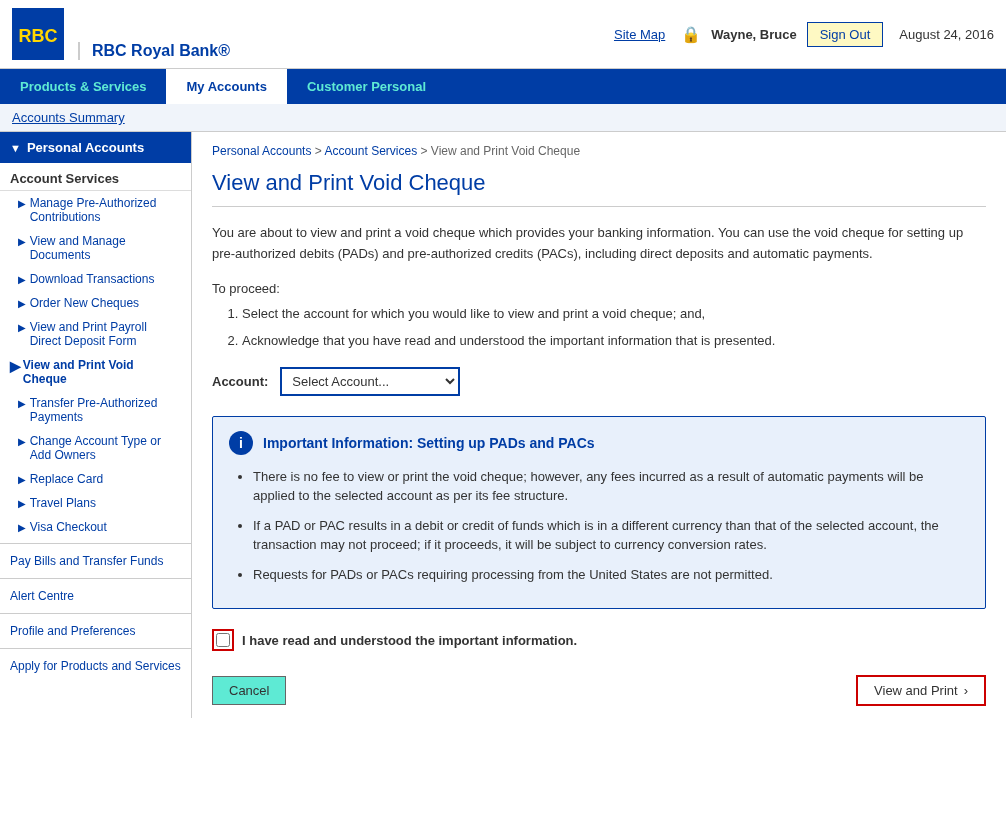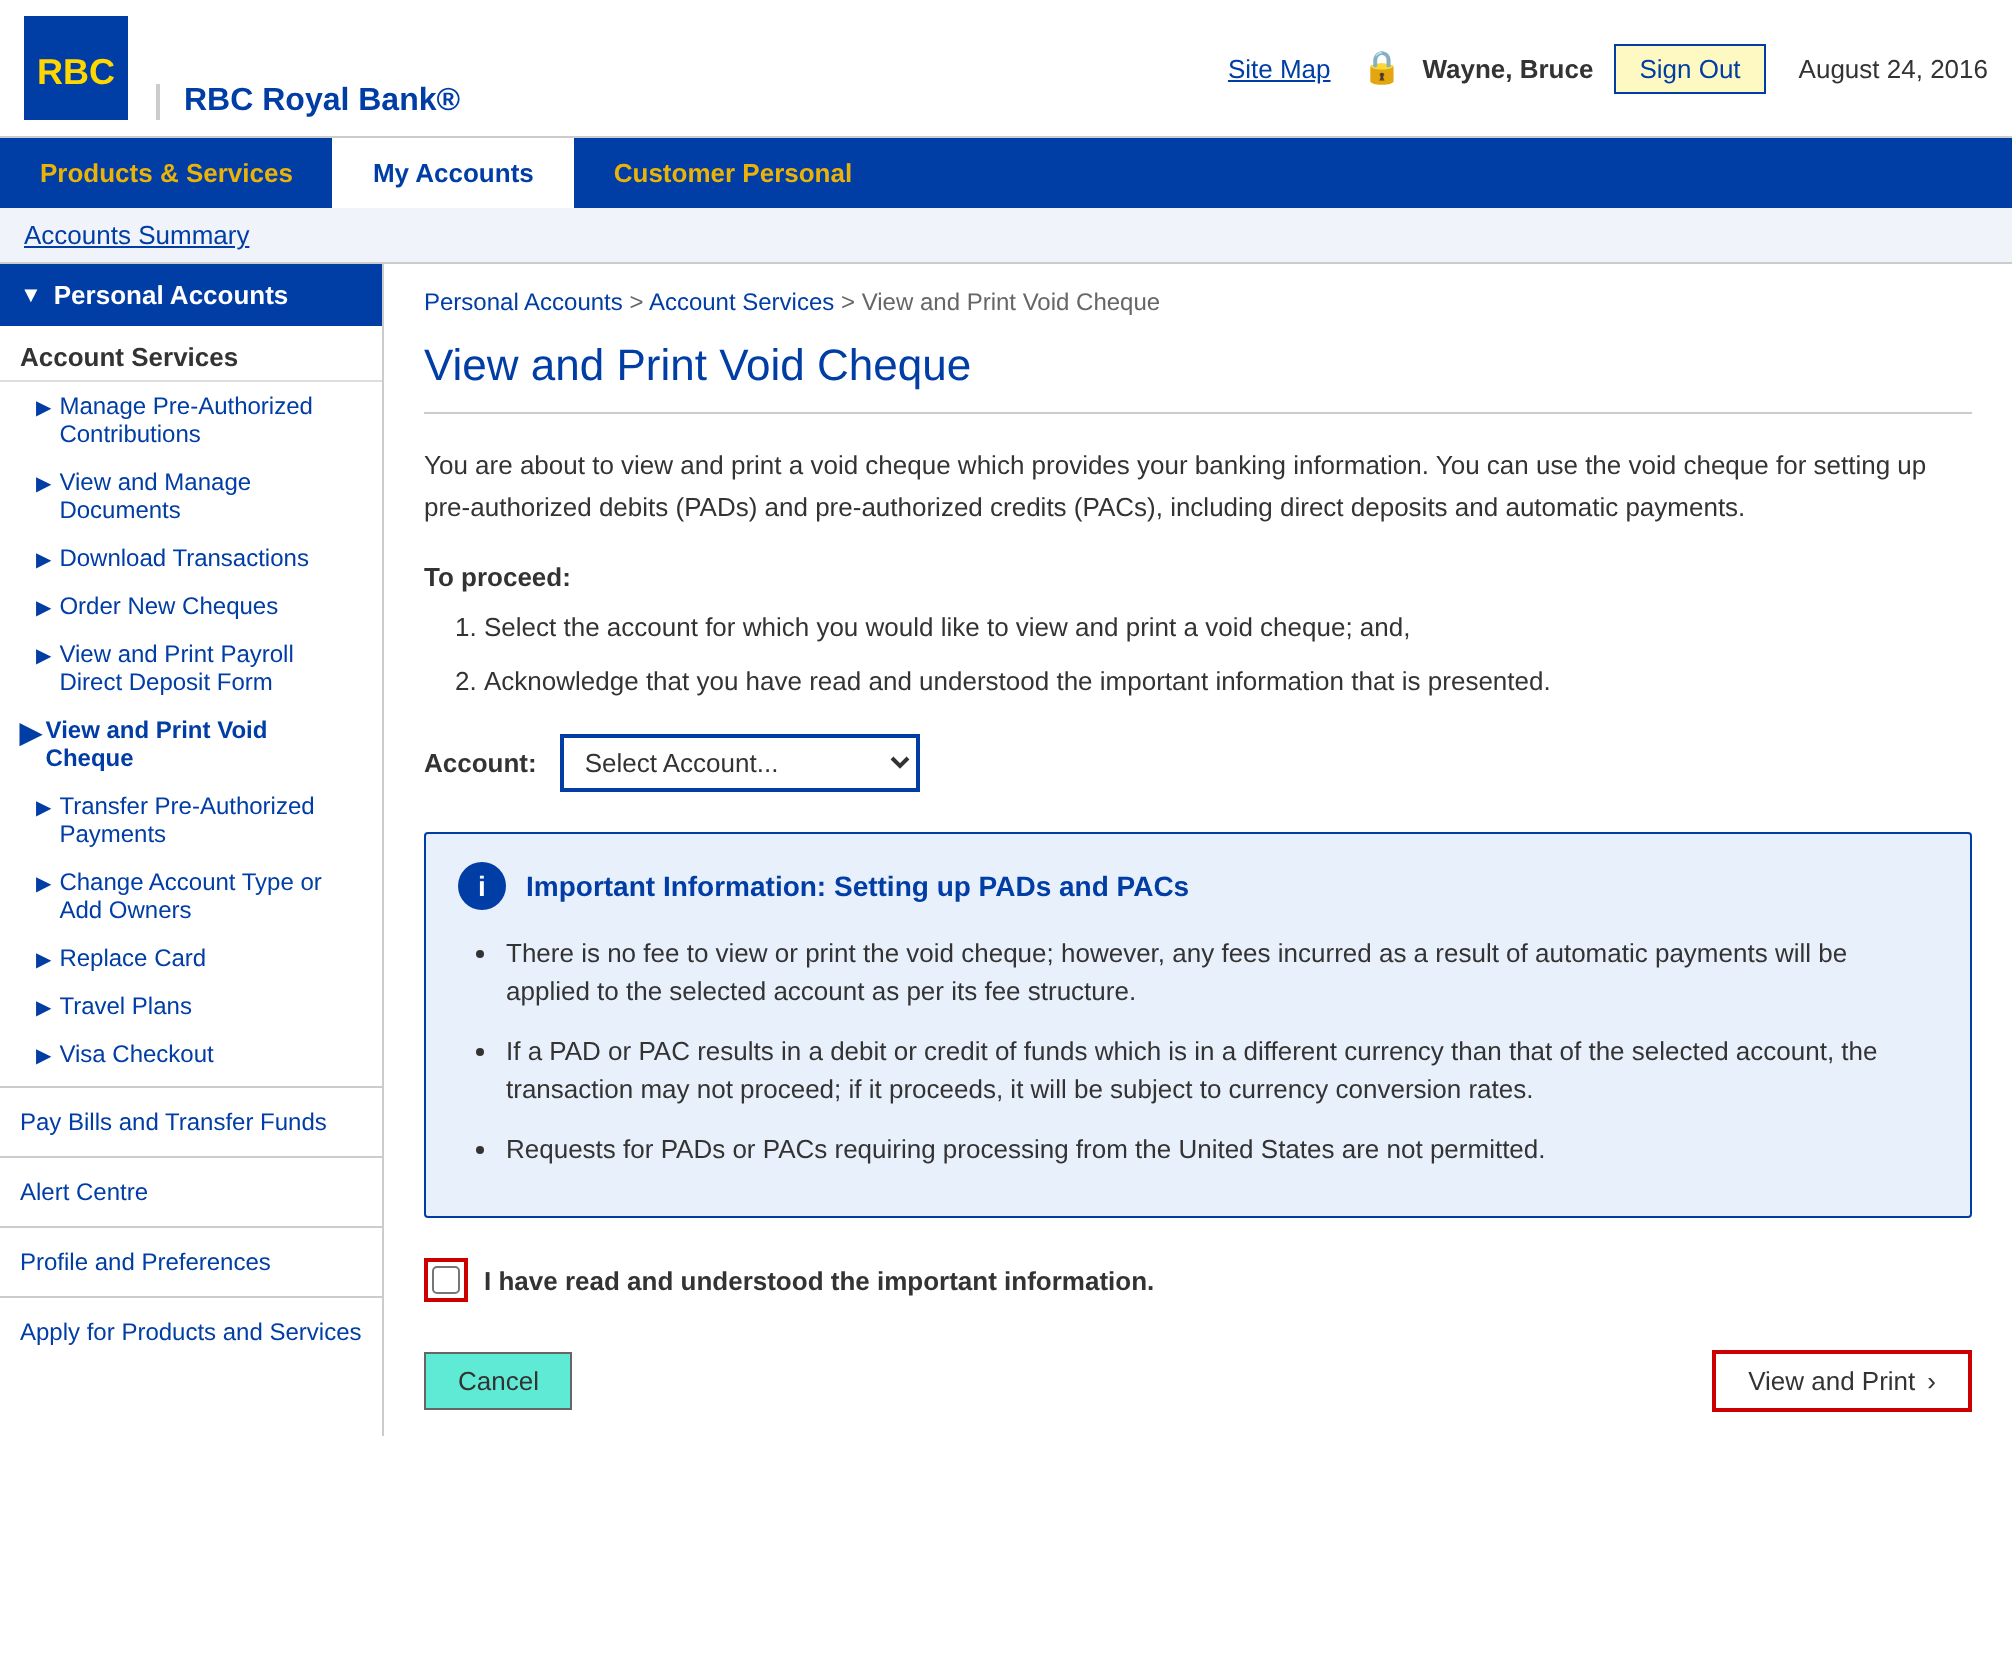--- a/index.html
+++ b/index.html
@@ -14,21 +14,21 @@
     .header-right { margin-left: auto; display: flex; align-items: center; gap: 16px; font-size: 13px; }
     .site-map-link { color: #003da5; text-decoration: underline; cursor: pointer; }
     .user-section { display: flex; align-items: center; gap: 10px; }
     .lock-icon { font-size: 16px; }
     .user-name { font-weight: bold; color: #333; }
     .sign-out-btn { border: 1px solid #003da5; color: #003da5; background: #fef9c3; padding: 4px 12px; cursor: pointer; font-size: 13px; }
     .date-text { color: #333; font-size: 13px; }
 
     
     .main-nav { background: #003da5; display: flex; align-items: stretch; }
-    .nav-item { padding: 10px 20px; color: #eab308; font-size: 13px; font-weight: bold; cursor: pointer; text-decoration: none; display: flex; align-items: center; }
+    .nav-item { padding: 10px 20px; color: #5eead4; font-size: 13px; font-weight: bold; cursor: pointer; text-decoration: none; display: flex; align-items: center; }
     .nav-item.active { background: #fff; color: #003da5; }
 
     
     .accounts-summary-bar { padding: 6px 12px; background: #f0f4fa; border-bottom: 1px solid #ccc; }
     .accounts-summary-link { color: #003da5; text-decoration: underline; cursor: pointer; font-size: 13px; }
 
     
     .content-area { display: flex; }
 
     
@@ -42,21 +42,21 @@
     .sidebar-divider { border-top: 1px solid #ccc; margin: 4px 0; }
     .sidebar-plain-item { padding: 6px 10px; color: #003da5; font-size: 12px; cursor: pointer; text-decoration: none; display: block; }
 
     
     .main-content { flex: 1; padding: 12px 20px; }
     .breadcrumb { font-size: 12px; color: #666; margin-bottom: 12px; }
     .breadcrumb a { color: #003da5; text-decoration: none; }
     .breadcrumb span { color: #666; }
     .page-title { font-size: 22px; color: #003da5; font-weight: normal; margin-bottom: 16px; border-bottom: 1px solid #ccc; padding-bottom: 10px; }
     .intro-text { font-size: 13px; line-height: 1.6; margin-bottom: 16px; color: #333; }
-    .to-proceed { font-size: 13px; font-weight: bold; margin-bottom: 8px; }
+    .to-proceed { font-size: 13px; font-weight: normal; margin-bottom: 8px; }
     .proceed-list { margin-left: 30px; margin-bottom: 16px; }
     .proceed-list li { margin-bottom: 8px; font-size: 13px; line-height: 1.5; }
 
     
     .account-row { display: flex; align-items: center; gap: 12px; margin-bottom: 20px; }
     .account-label { font-size: 13px; font-weight: bold; }
     .account-select { padding: 4px 6px; font-size: 13px; border: 2px solid #003da5; background: #fff; color: #333; min-width: 180px; }
 
     
     .info-box { border: 1px solid #003da5; background: #e8f0fb; padding: 14px 16px; margin-bottom: 20px; border-radius: 2px; }

